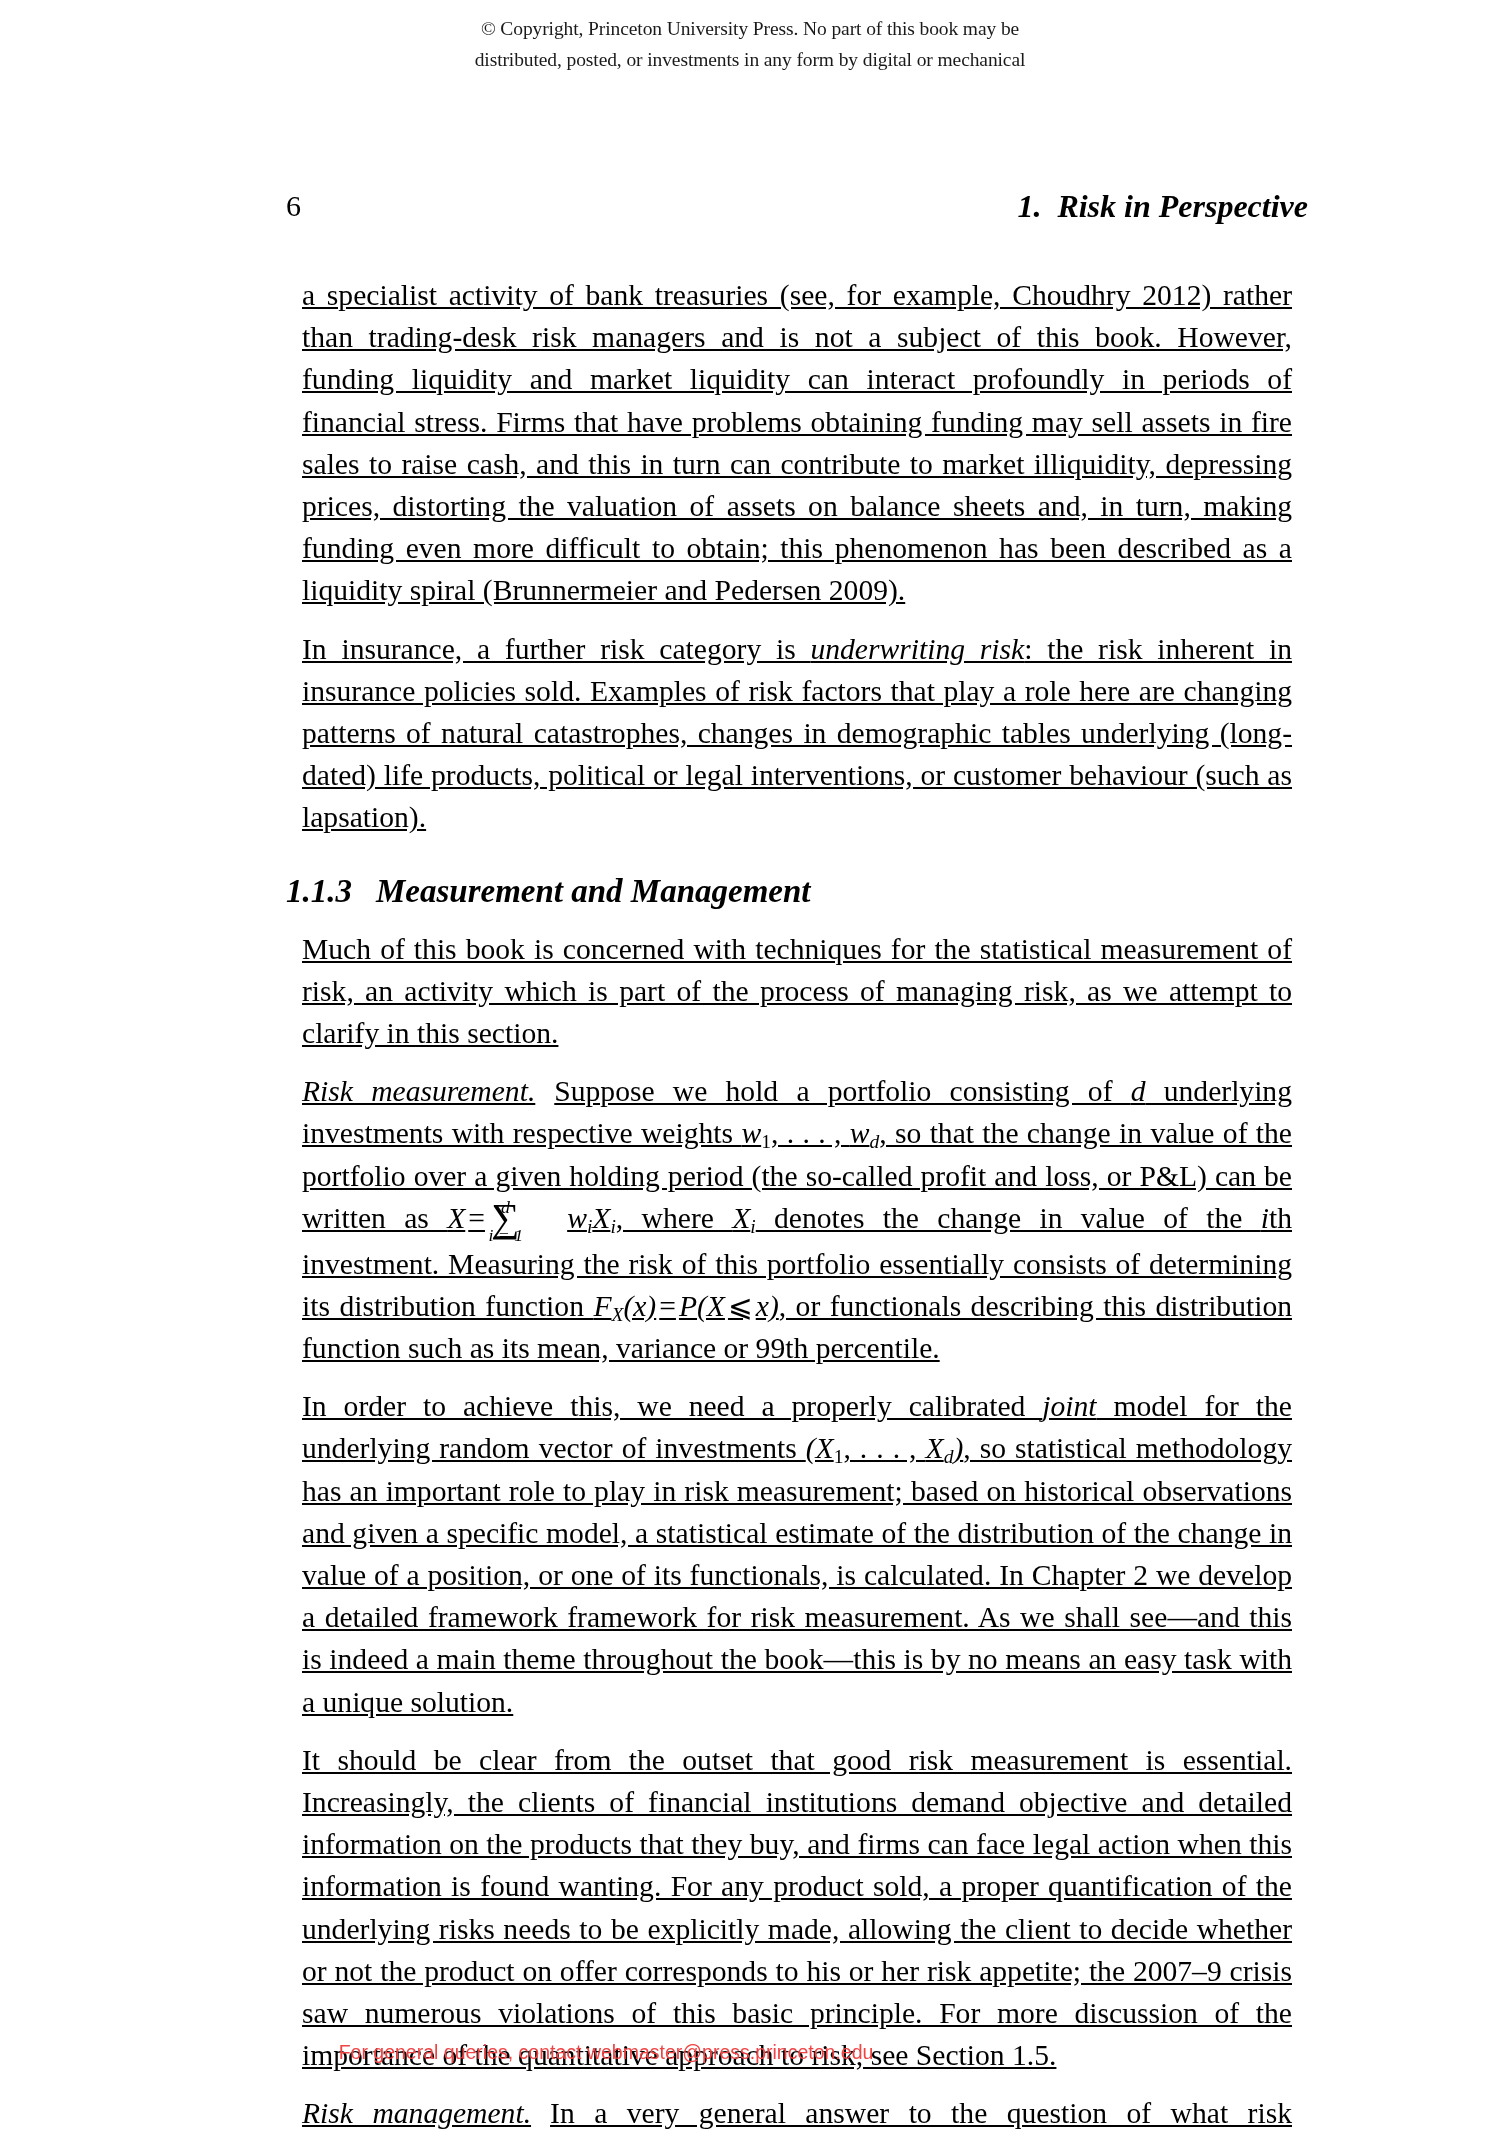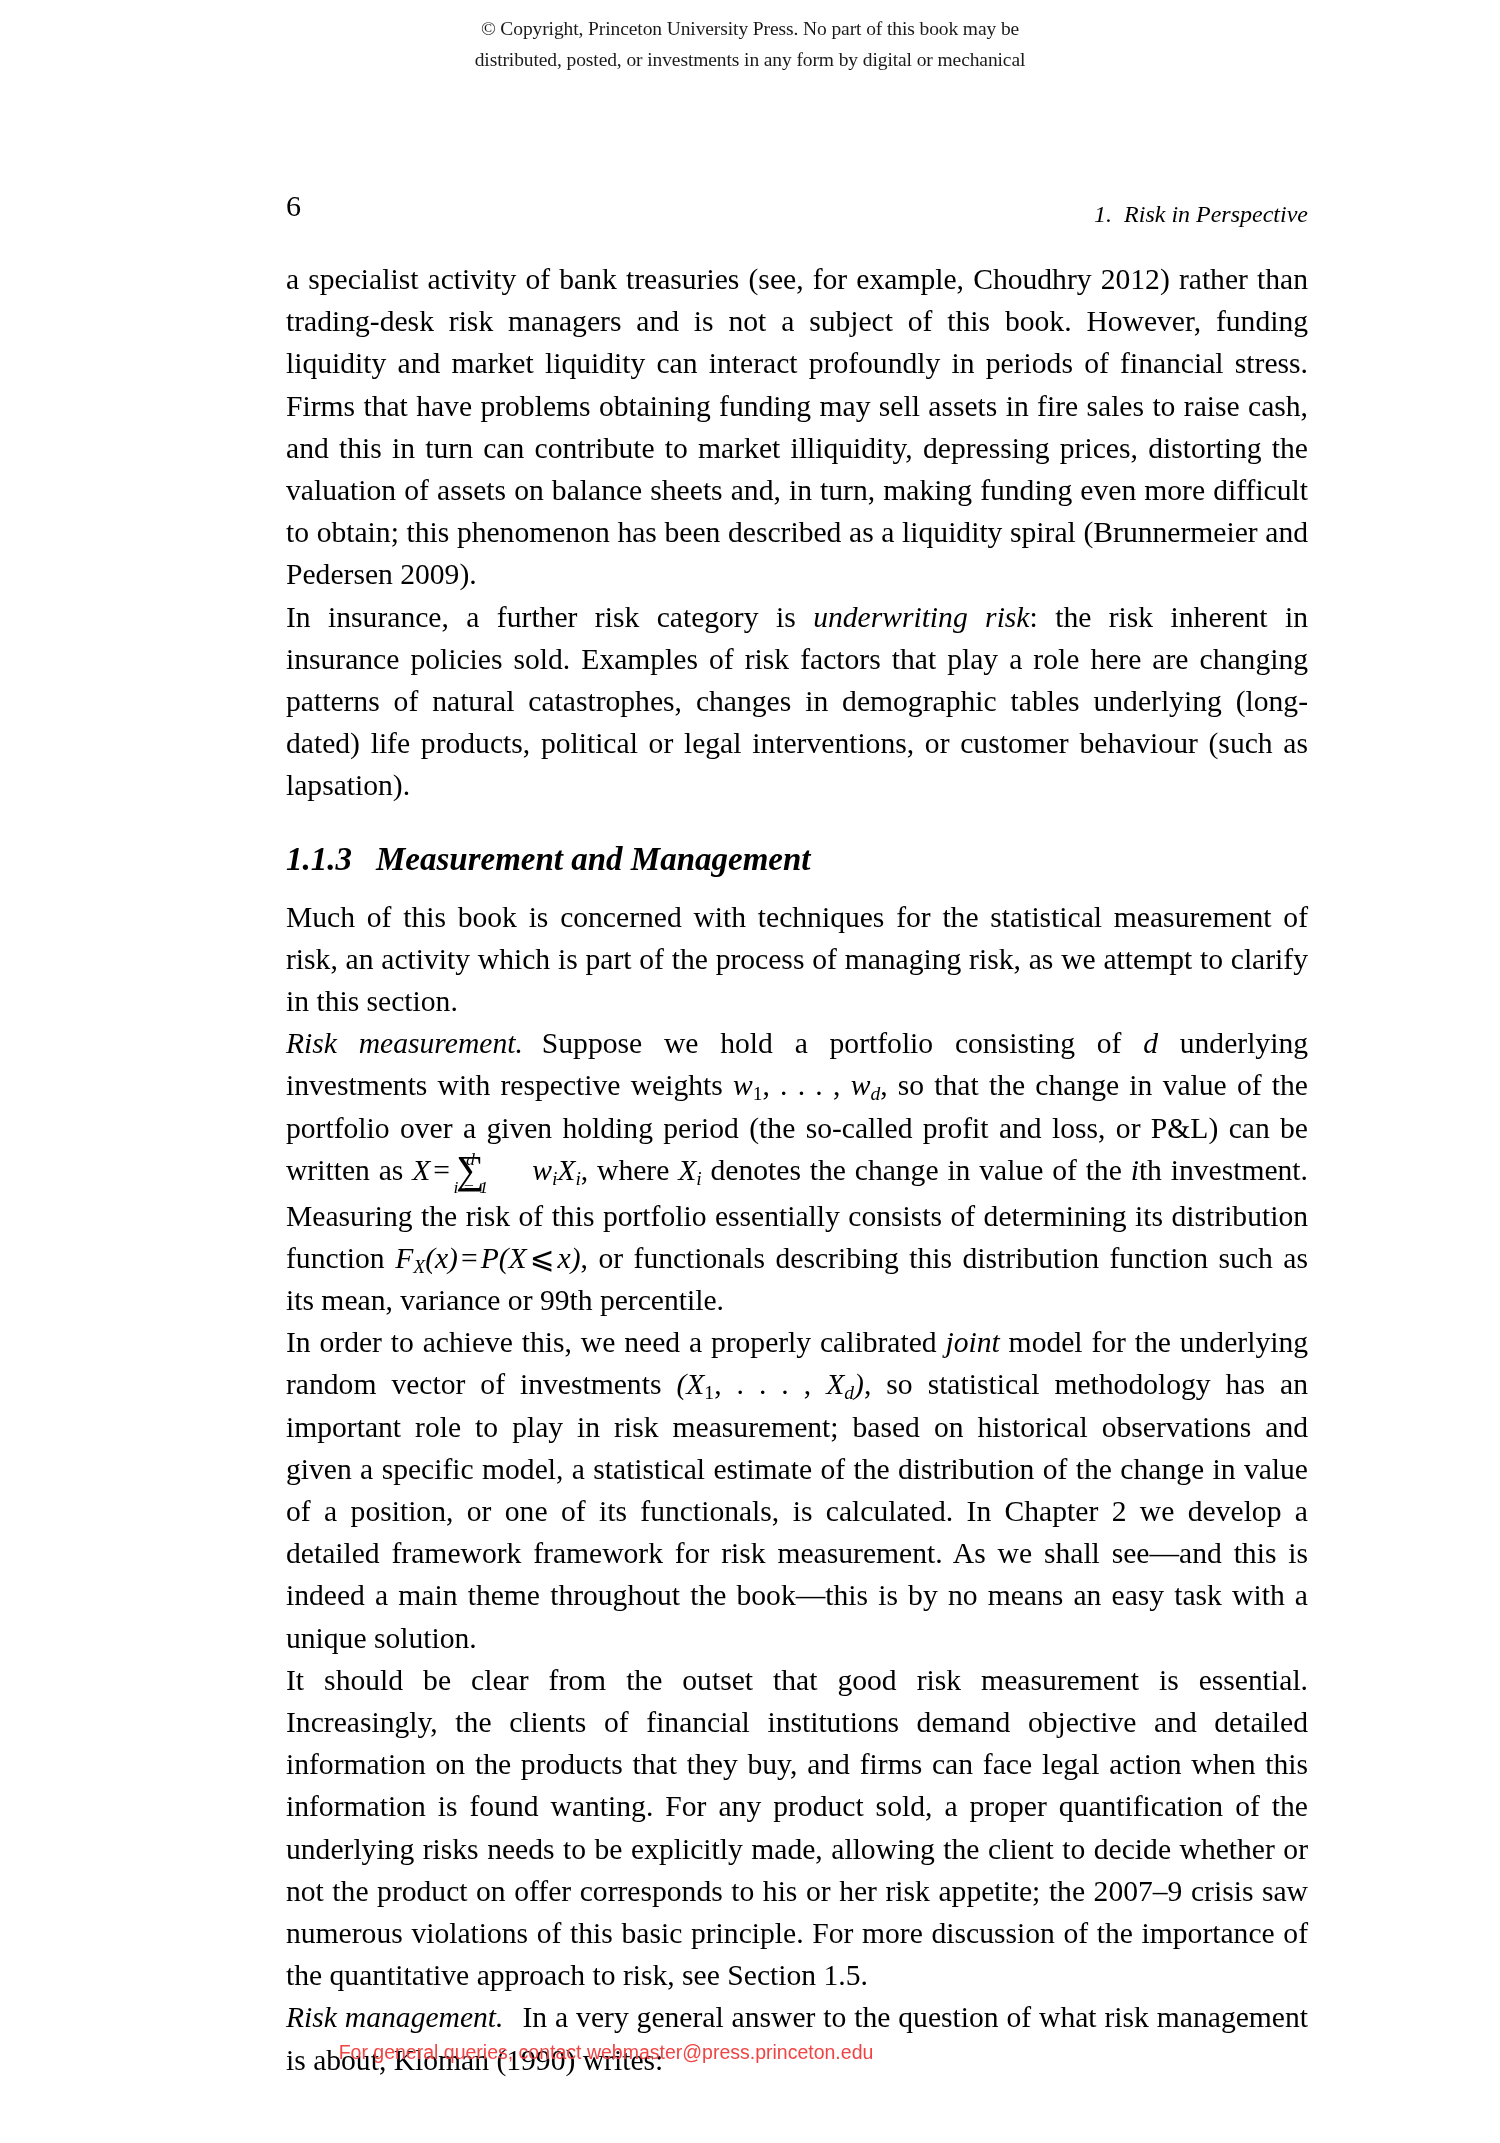--- a/index.html
+++ b/index.html
@@ -42,41 +42,43 @@
   #folio {
     position: absolute;
     left: 0;
     top: 0;
     font-size: 30px;
     line-height: 40px;
   }
   #running-title {
     position: absolute;
     right: 0;
-    top: 8px;
+    top: 0;
     font-style: italic;
-    font-size: 24px;
+    font-size: 32px;
     line-height: 40px;
     white-space: pre;
+    font-weight: bold;
   }
 
   
   #text-column {
     position: absolute;
     left: 286px;
     top: 258px;
     width: 1022px;
     font-size: 29.6px;
     line-height: 42.2px;
     text-align: justify;
     text-justify: inter-word;
   }
   #text-column p {
-    margin: 0;
+    margin: 16px;
     text-indent: 0;
+    text-decoration: underline;
   }
   p.indented { text-indent: 42px; }
   p.gap-before { margin-top: 21px; }
 
   h3.section-heading {
     margin: 33px 0 18px 0;
     font-size: 33px;
     line-height: 38px;
     font-style: italic;
     font-weight: bold;

